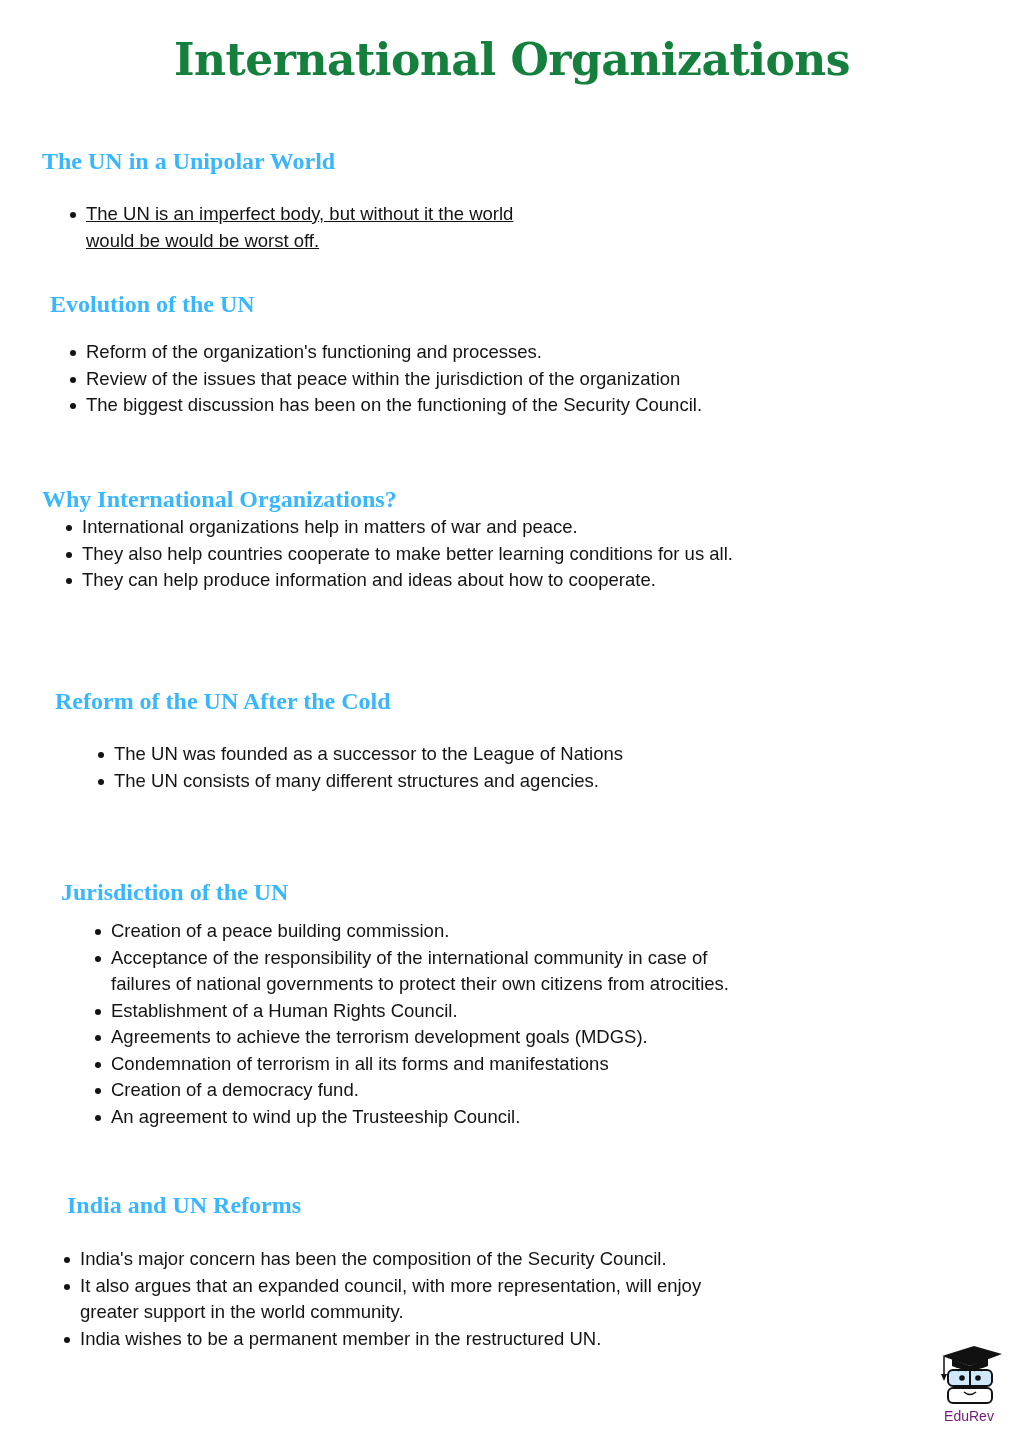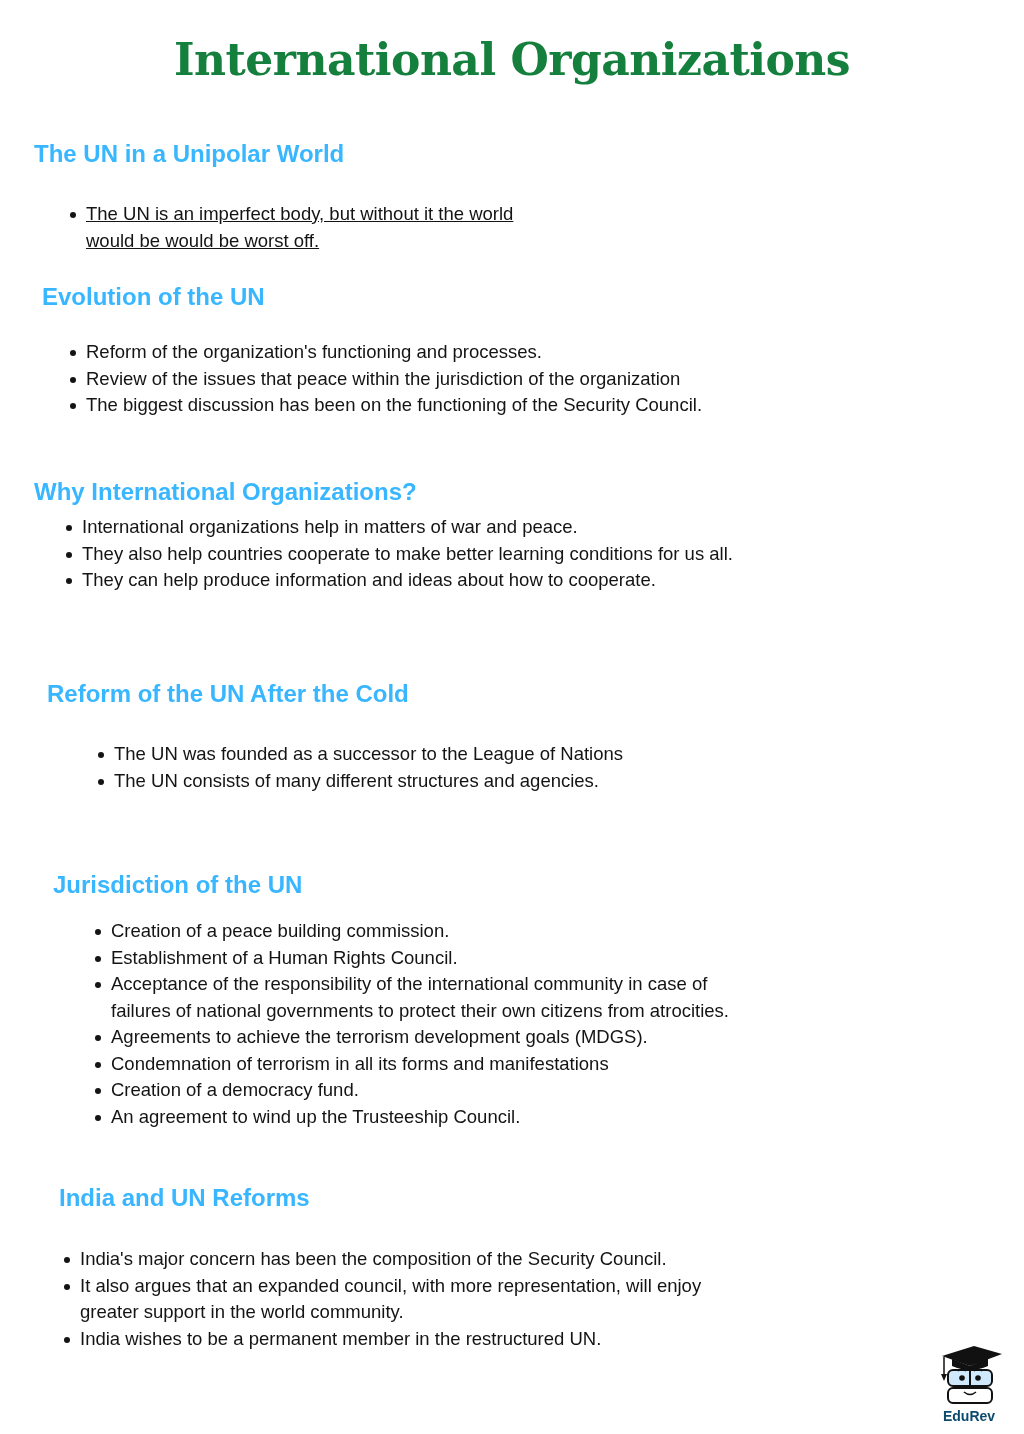--- a/index.html
+++ b/index.html
@@ -28,25 +28,25 @@
       color: #15803d;
       margin: 0;
     }
     .section {
       position: absolute;
       left: 0;
       width: 1024px;
     }
     .heading {
       position: absolute;
-      font-family: Liberation Sans, sans-serif;
+      font-family: Liberation Serif, serif;
       font-weight: bold;
       font-size: 24px;
       color: #38b6ff;
-      margin: 0;
+      margin: 8px;
       white-space: nowrap;
       text-align: center;
     }
     ul.bullets {
       position: absolute;
       margin: 0;
       padding: 0;
       list-style: none;
       font-size: 18.5px;
       line-height: 26.5px;
@@ -73,22 +73,22 @@
       width: 70px;
       height: 82px;
     }
     .logo-text {
       position: absolute;
       left: 0;
       top: 64px;
       width: 70px;
       text-align: center;
       font-size: 14px;
-      font-weight: bold;
-      color: #0c4a6e;
+      font-weight: normal;
+      color: #701a75;
     }
   </style>
 </head>
 <body>
 
 <h1 class="title">International Organizations</h1>
 
 <div class="section">
   <h2 class="heading" style="left:34px; top:140px;">The UN in a Unipolar World</h2>
   <ul class="bullets" style="left:68px; top:201px; width:470px;text-decoration:underline;">
@@ -119,22 +119,22 @@
   <ul class="bullets" style="left:96px; top:741px; width:620px;">
     <li>The UN was founded as a successor to the League of Nations</li>
     <li>The UN consists of many different structures and agencies.</li>
   </ul>
 </div>
 
 <div class="section">
   <h2 class="heading" style="left:53px; top:871px;">Jurisdiction of the UN</h2>
   <ul class="bullets" style="left:93px; top:918px; width:640px;">
     <li>Creation of a peace building commission.</li>
+    <li>Acceptance of the responsibility of the international community in case of failures of national governments to protect their own citizens from atrocities.</li>
     <li>Establishment of a Human Rights Council.</li>
-    <li>Acceptance of the responsibility of the international community in case of failures of national governments to protect their own citizens from atrocities.</li>
     <li>Agreements to achieve the terrorism development goals (MDGS).</li>
     <li>Condemnation of terrorism in all its forms and manifestations</li>
     <li>Creation of a democracy fund.</li>
     <li>An agreement to wind up the Trusteeship Council.</li>
   </ul>
 </div>
 
 <div class="section">
   <h2 class="heading" style="left:59px; top:1184px;">India and UN Reforms</h2>
   <ul class="bullets" style="left:62px; top:1246px; width:690px;">

